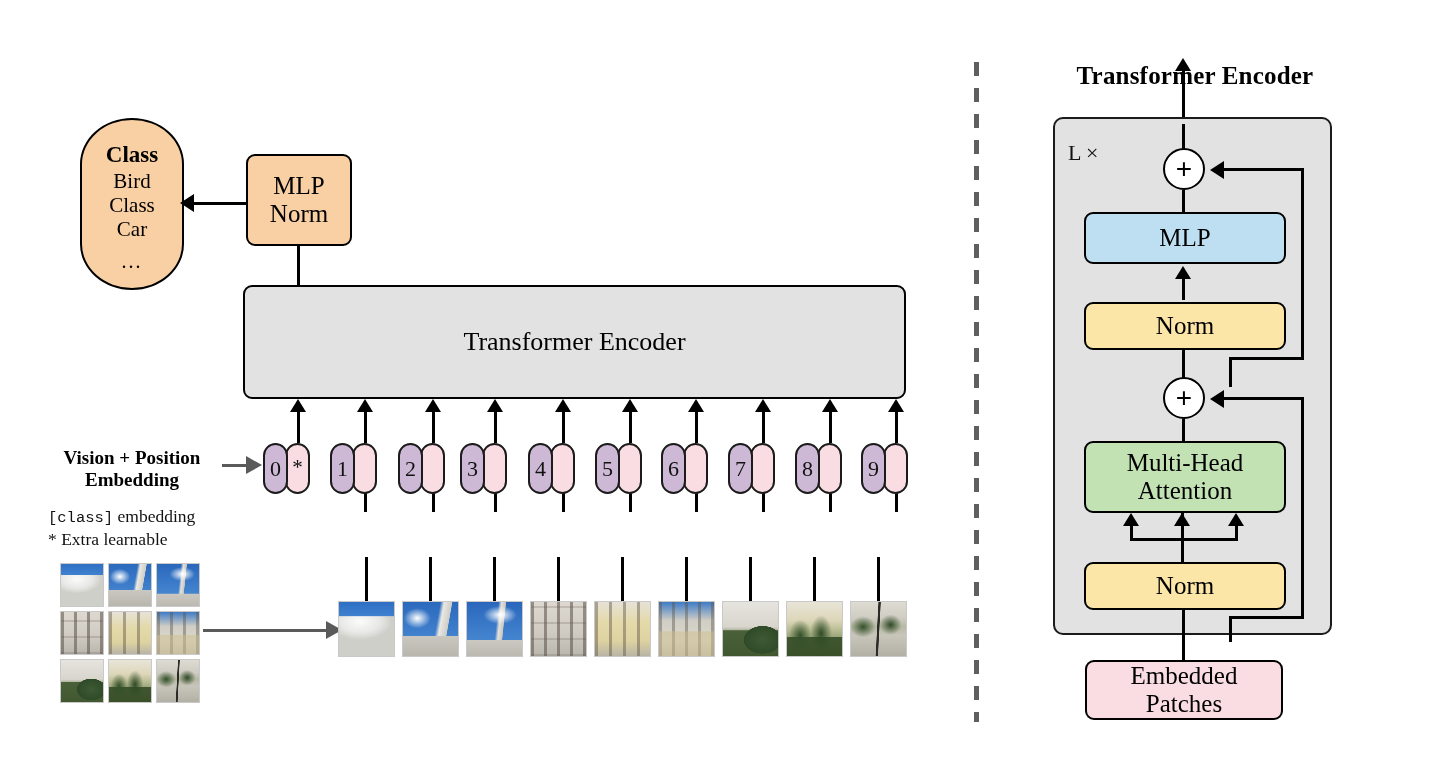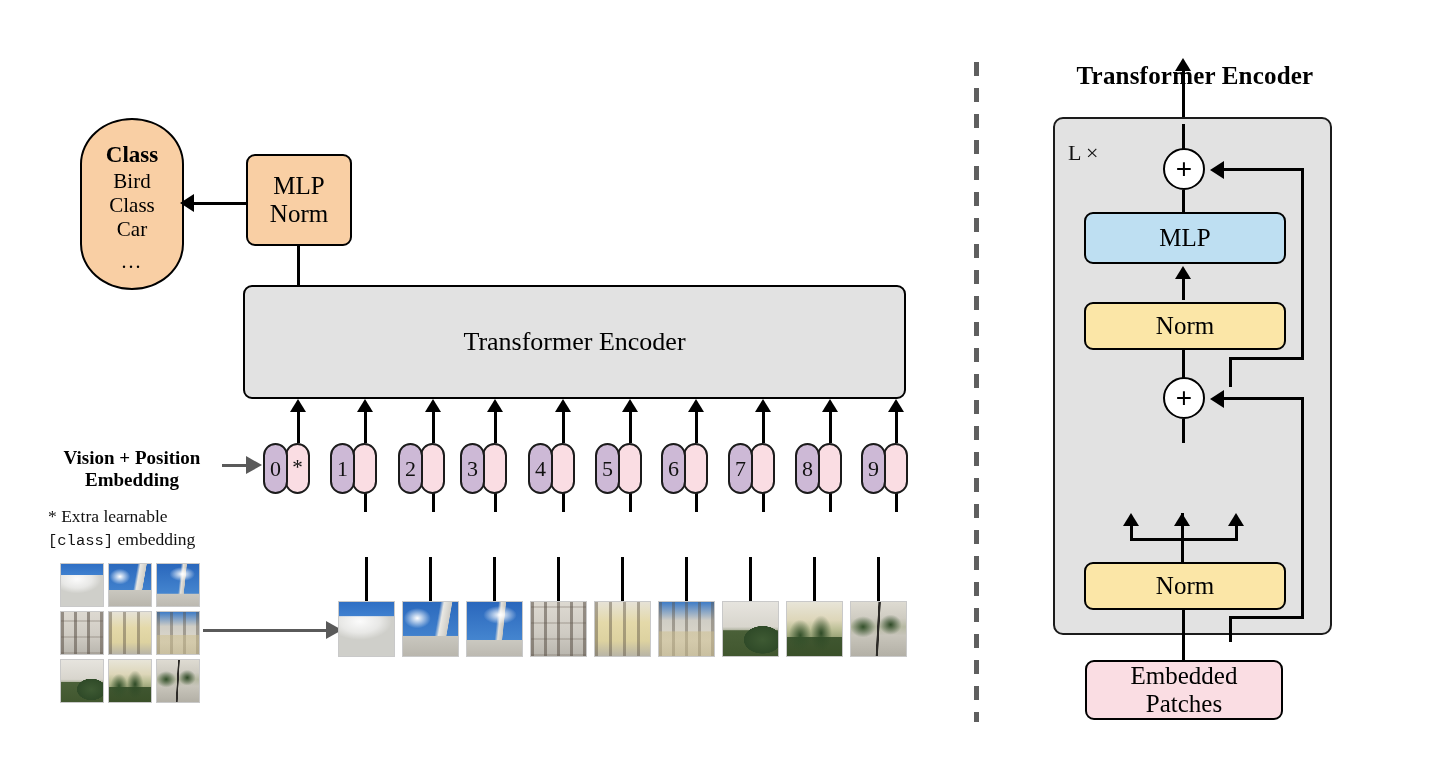--- a/index.html
+++ b/index.html
@@ -306,22 +306,22 @@
     </div>
 
   <div class="lbl-bold" style="left:42px; top:447px; width:180px;">
     <div>Vision + Position</div>
     <div>Embedding</div>
   </div>
   <div class="grayline" style="left:222px; top:464px; width:26px;"></div>
   <div class="grayarrowhead" style="left:246px; top:456px;"></div>
 
   <div class="lbl-note" style="left:48px; top:505px; width:210px;">
+    <div><span class="mono">[class]</span><span> embedding</span></div>
     <div>* Extra learnable</div>
-    <div><span class="mono">[class]</span><span> embedding</span></div>
   </div>
 
 
   <div id="proj-down-lines">
       <div class="vline" style="left: 365px; top: 557px; height: 46px;"></div>
       <div class="vline" style="left: 429px; top: 557px; height: 46px;"></div>
       <div class="vline" style="left: 493px; top: 557px; height: 46px;"></div>
       <div class="vline" style="left: 557px; top: 557px; height: 46px;"></div>
       <div class="vline" style="left: 621px; top: 557px; height: 46px;"></div>
       <div class="vline" style="left: 685px; top: 557px; height: 46px;"></div>
@@ -396,20 +396,24 @@
   </div>
 
   <div class="thinline" style="left:1301px; top:397px; width:3px; height:222px;"></div>
   <div class="thinline" style="left:1229px; top:616px; width:75px; height:3px;"></div>
   <div class="thinline" style="left:1229px; top:616px; width:3px; height:26px;"></div>
   <div class="thinline" style="left:1222px; top:397px; width:82px; height:3px;"></div>
   <div class="leftarrow" style="left:1210px; top:390px;"></div>
 
   <div class="vline" style="left:1182px; top:419px; height:24px;"></div>
 
+  <div class="box" id="mha-green">
+    <div>Multi-Head</div>
+    <div>Attention</div>
+  </div>
 
   <div class="thinline" style="left:1130px; top:538px; width:108px; height:3px;"></div>
   <div class="thinline" style="left:1130px; top:525px; width:3px; height:16px;"></div>
   <div class="thinline" style="left:1181px; top:513px; width:3px; height:50px;"></div>
   <div class="thinline" style="left:1235px; top:525px; width:3px; height:16px;"></div>
   <div class="uparrow" style="left:1123px; top:513px;"></div>
   <div class="uparrow" style="left:1174px; top:513px;"></div>
   <div class="uparrow" style="left:1228px; top:513px;"></div>
 
   <div class="box" id="norm-bot">

